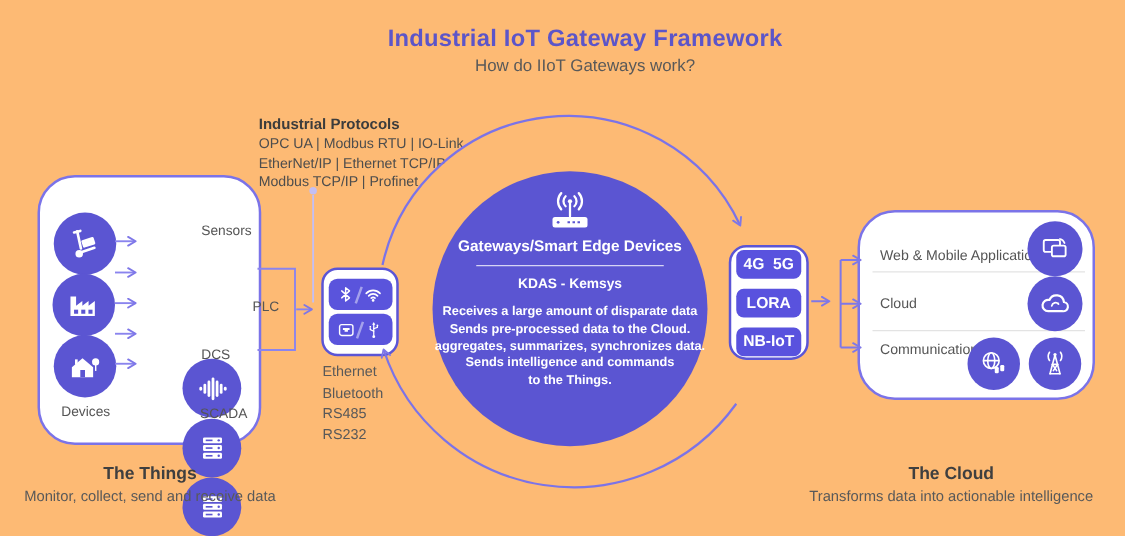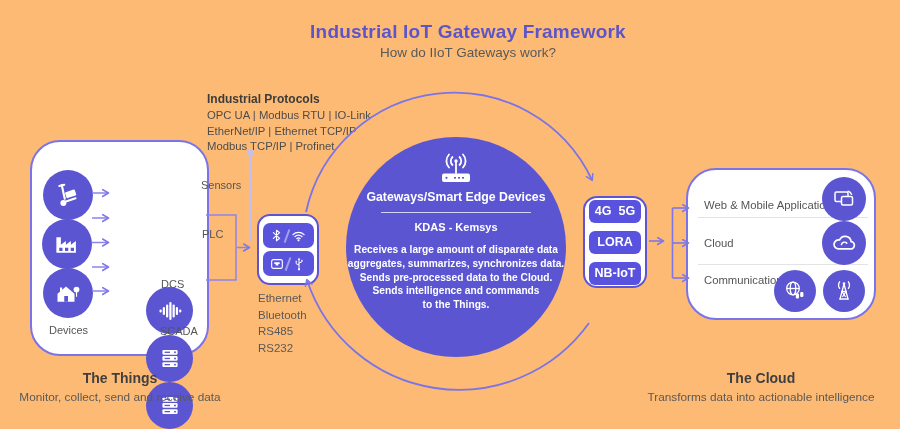--- a/index.html
+++ b/index.html
@@ -176,22 +176,22 @@
           <rect x="7" y="5.2" width="5" height="1.2"></rect>
             <circle cx="16.6" cy="5.8" r="0.9"></circle>
           <rect x="7" y="10.9" width="5" height="1.2"></rect>
             <circle cx="16.6" cy="11.5" r="0.9"></circle>
           <rect x="7" y="16.6" width="5" height="1.2"></rect>
             <circle cx="16.6" cy="17.2" r="0.9"></circle>
         </g>
       </svg>
     </div>
 
-    <div class="tlbl" style="left:129px;top:37px;margin-left:40px;">Sensors</div>
-    <div class="tlbl" style="left:129px;top:86px;padding-left:41px;">PLC</div>
+    <div class="tlbl" style="left:129px;top:37px;">Sensors</div>
+    <div class="tlbl" style="left:129px;top:98px;padding-left:41px;">PLC</div>
     <div class="tlbl" style="left:129px;top:136px;">DCS</div>
     <div class="tlbl" style="left:128px;top:183px;">SCADA</div>
     <div class="tlbl" style="left:17px;top:182px;">Devices</div>
   </div>
 
   <div class="protocols">
     <div class="p-title">Industrial Protocols</div>
     <div class="p-line">OPC UA | Modbus RTU | IO-Link</div>
     <div class="p-line">EtherNet/IP | Ethernet TCP/IP</div>
     <div class="p-line">Modbus TCP/IP | Profinet</div>
@@ -254,22 +254,22 @@
         <rect x="22" y="27" width="2" height="1.6"></rect>
           <rect x="26" y="27" width="2" height="1.6"></rect>
           <rect x="30" y="27" width="2" height="1.6"></rect>
       </g>
     </svg>
     <div class="gw-head">Gateways/Smart Edge Devices</div>
     <div class="gw-div"></div>
     <div class="gw-brand">KDAS - Kemsys</div>
     <div class="gw-desc">
       <span>Receives a large amount of disparate data</span>
+      <span>Sends pre-processed data to the Cloud.</span>
       <span>aggregates, summarizes, synchronizes data.</span>
-      <span>Sends pre-processed data to the Cloud.</span>
       <span>Sends intelligence and commands</span>
       <span>to the Things.</span>
     </div>
   </div>
 
   <div class="wan-box">
     <div class="badge">4G  5G</div>
     <div class="badge">LORA</div>
     <div class="badge">NB-IoT</div>
   </div>

